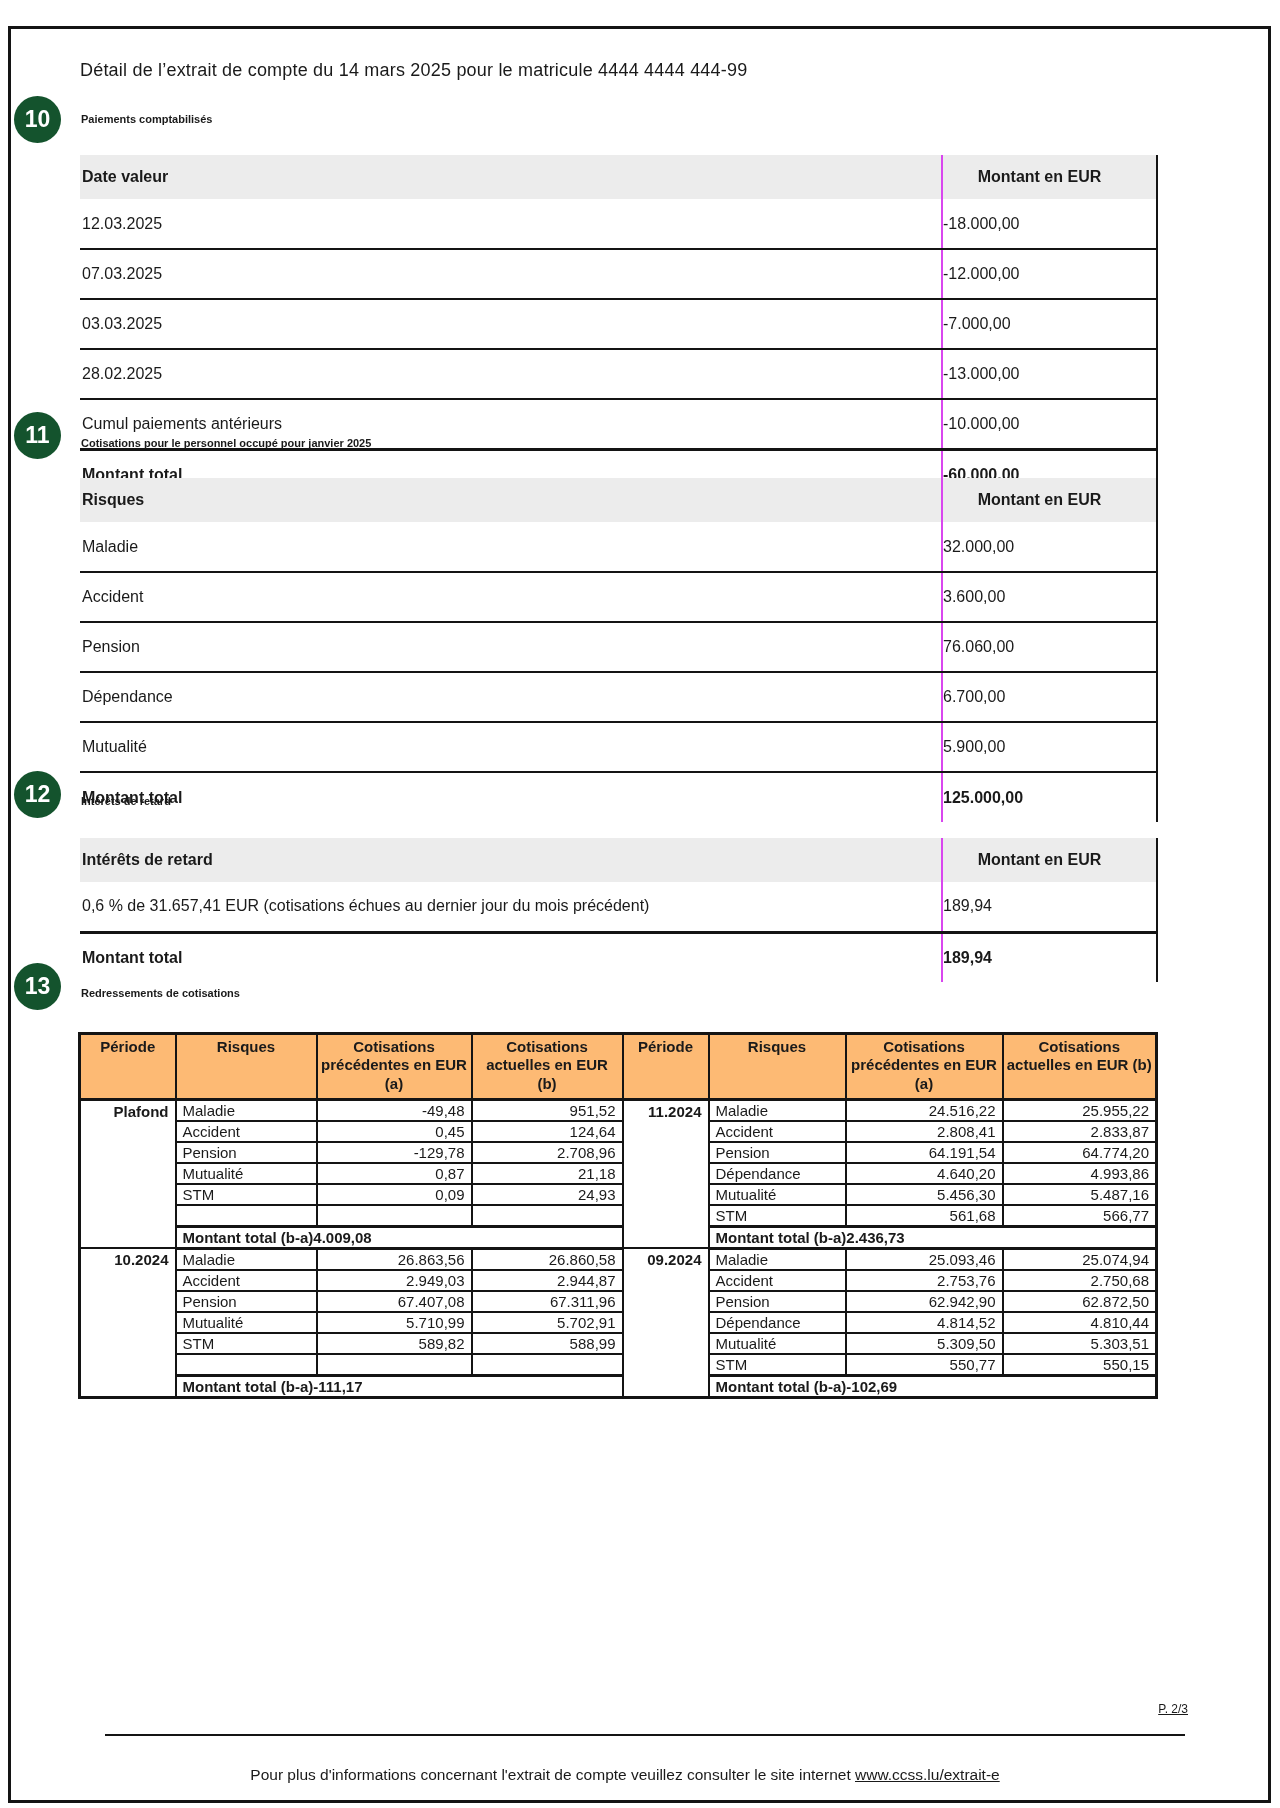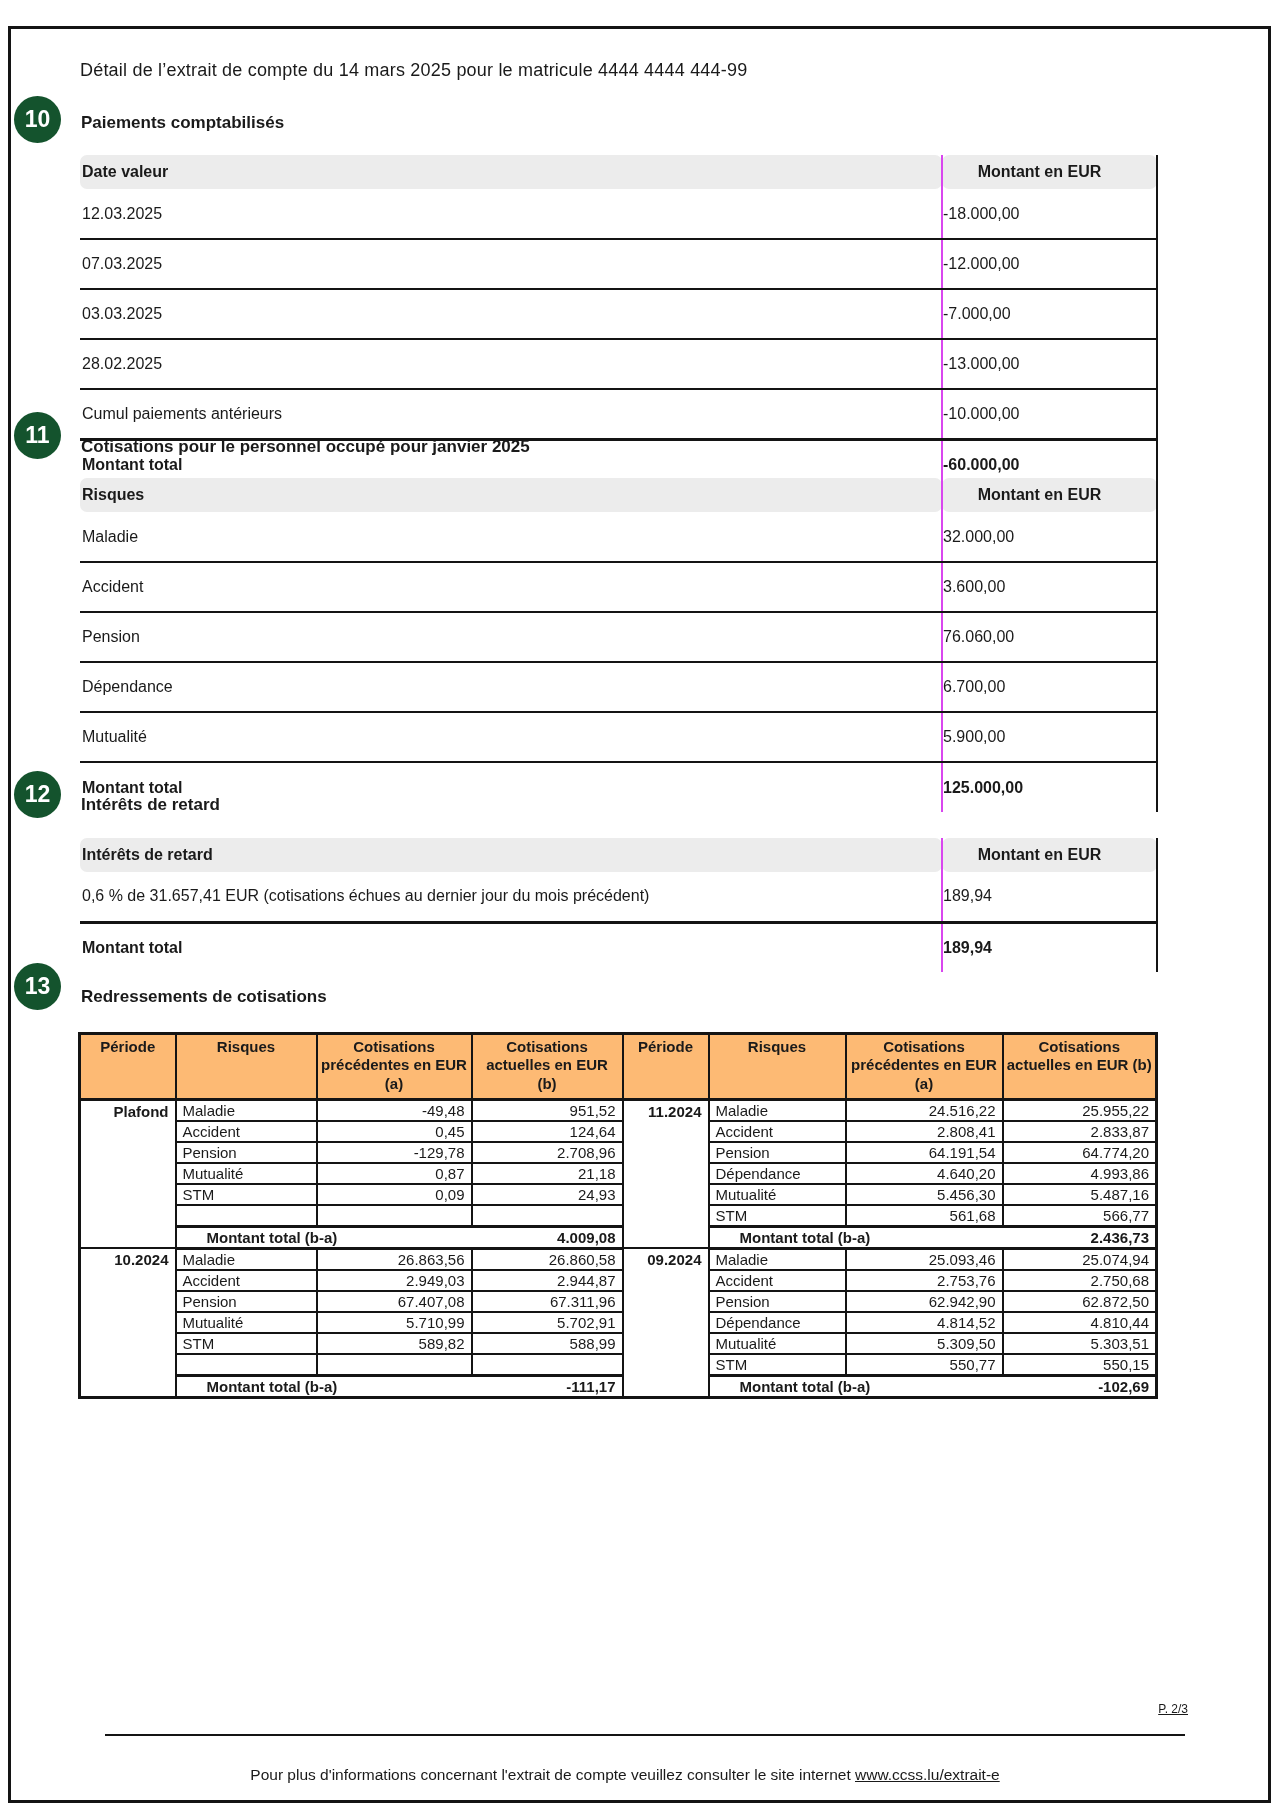--- a/index.html
+++ b/index.html
@@ -8,47 +8,47 @@
 
   .page-border { position:absolute; left:8px; top:26px; width:1263px; height:1777px;
                  border:3px solid #141414; }
 
   .doc-title { position:absolute; left:80px; top:60px; width:1000px;
                font-size:18px; font-weight:normal; letter-spacing:0.2px; }
 
   .badge { position:absolute; left:14px; width:47px; height:47px; border-radius:50%;
            background:#14532d; color:#ffffff; font-weight:bold; font-size:23px;
            display:flex; align-items:center; justify-content:center; }
-  .section-heading { position:absolute; left:81px; font-size:17px; font-weight:bold; }
+  .section-heading { position:absolute; left:81px; font-size:11px; font-weight:bold; }
 
   
   table.simple { position:absolute; left:80px; border-collapse:collapse; table-layout:fixed;
                  width:1077px; font-size:16px; }
   table.simple th, table.simple td { height:50px; vertical-align:middle; }
-  table.simple thead th { background:#ececec; font-weight:bold; height:34px;border-radius:7px; }
+  table.simple thead th { background:#ececec; font-weight:bold; height:44px; }
   table.simple .lbl { text-align:left; padding-left:2px; }
   table.simple .val { padding-right:20px;
                       border-left:2px solid #d946ef; border-right:2px solid #141414; }
   table.simple tbody tr.r td { border-bottom:2px solid #141414; }
   table.simple tbody tr.rlast td { border-bottom:3px solid #141414; }
   table.simple tbody tr.total td { font-weight:bold; }
 
   
   table.grid { position:absolute; left:78px; top:1032px; border-collapse:collapse;
                table-layout:fixed; width:1077px; font-size:15px; border:3px solid #141414; }
   table.grid th, table.grid td { border:2px solid #141414; }
   table.grid thead th { background:#fdba74; font-weight:bold; text-align:center;
                         vertical-align:top; padding:3px 3px 5px; line-height:1.22;
                         border-bottom:3px solid #141414; }
   table.grid td { height:21px; padding:1px 6px; vertical-align:middle; white-space:nowrap; overflow:hidden; }
   table.grid td.per  { font-weight:bold; text-align:right; vertical-align:top; padding-top:2px; }
   table.grid td.risk { text-align:left; }
   table.grid td.num  { text-align:right; }
   table.grid tr.trow td { border-top:3px solid #141414; border-bottom:3px solid #141414; font-weight:bold; }
-  .tflex { display:flex; justify-content:space-between; align-items:center;margin-left:24px; }
+  .tflex { display:flex; align-items:center; }
 
   
   .page-num { position:absolute; top:1702px; left:988px; width:200px; text-align:right; font-size:12px;text-decoration:underline; }
   .footer-rule { position:absolute; left:105px; top:1734px; width:1080px; border-top:2px solid #141414; }
   .footer-info { position:absolute; left:80px; top:1766px; width:1090px; text-align:center; font-size:15.5px; }
   .footer-info .link { text-decoration:underline; cursor:pointer; }
 </style>
 </head>
 <body>
 

